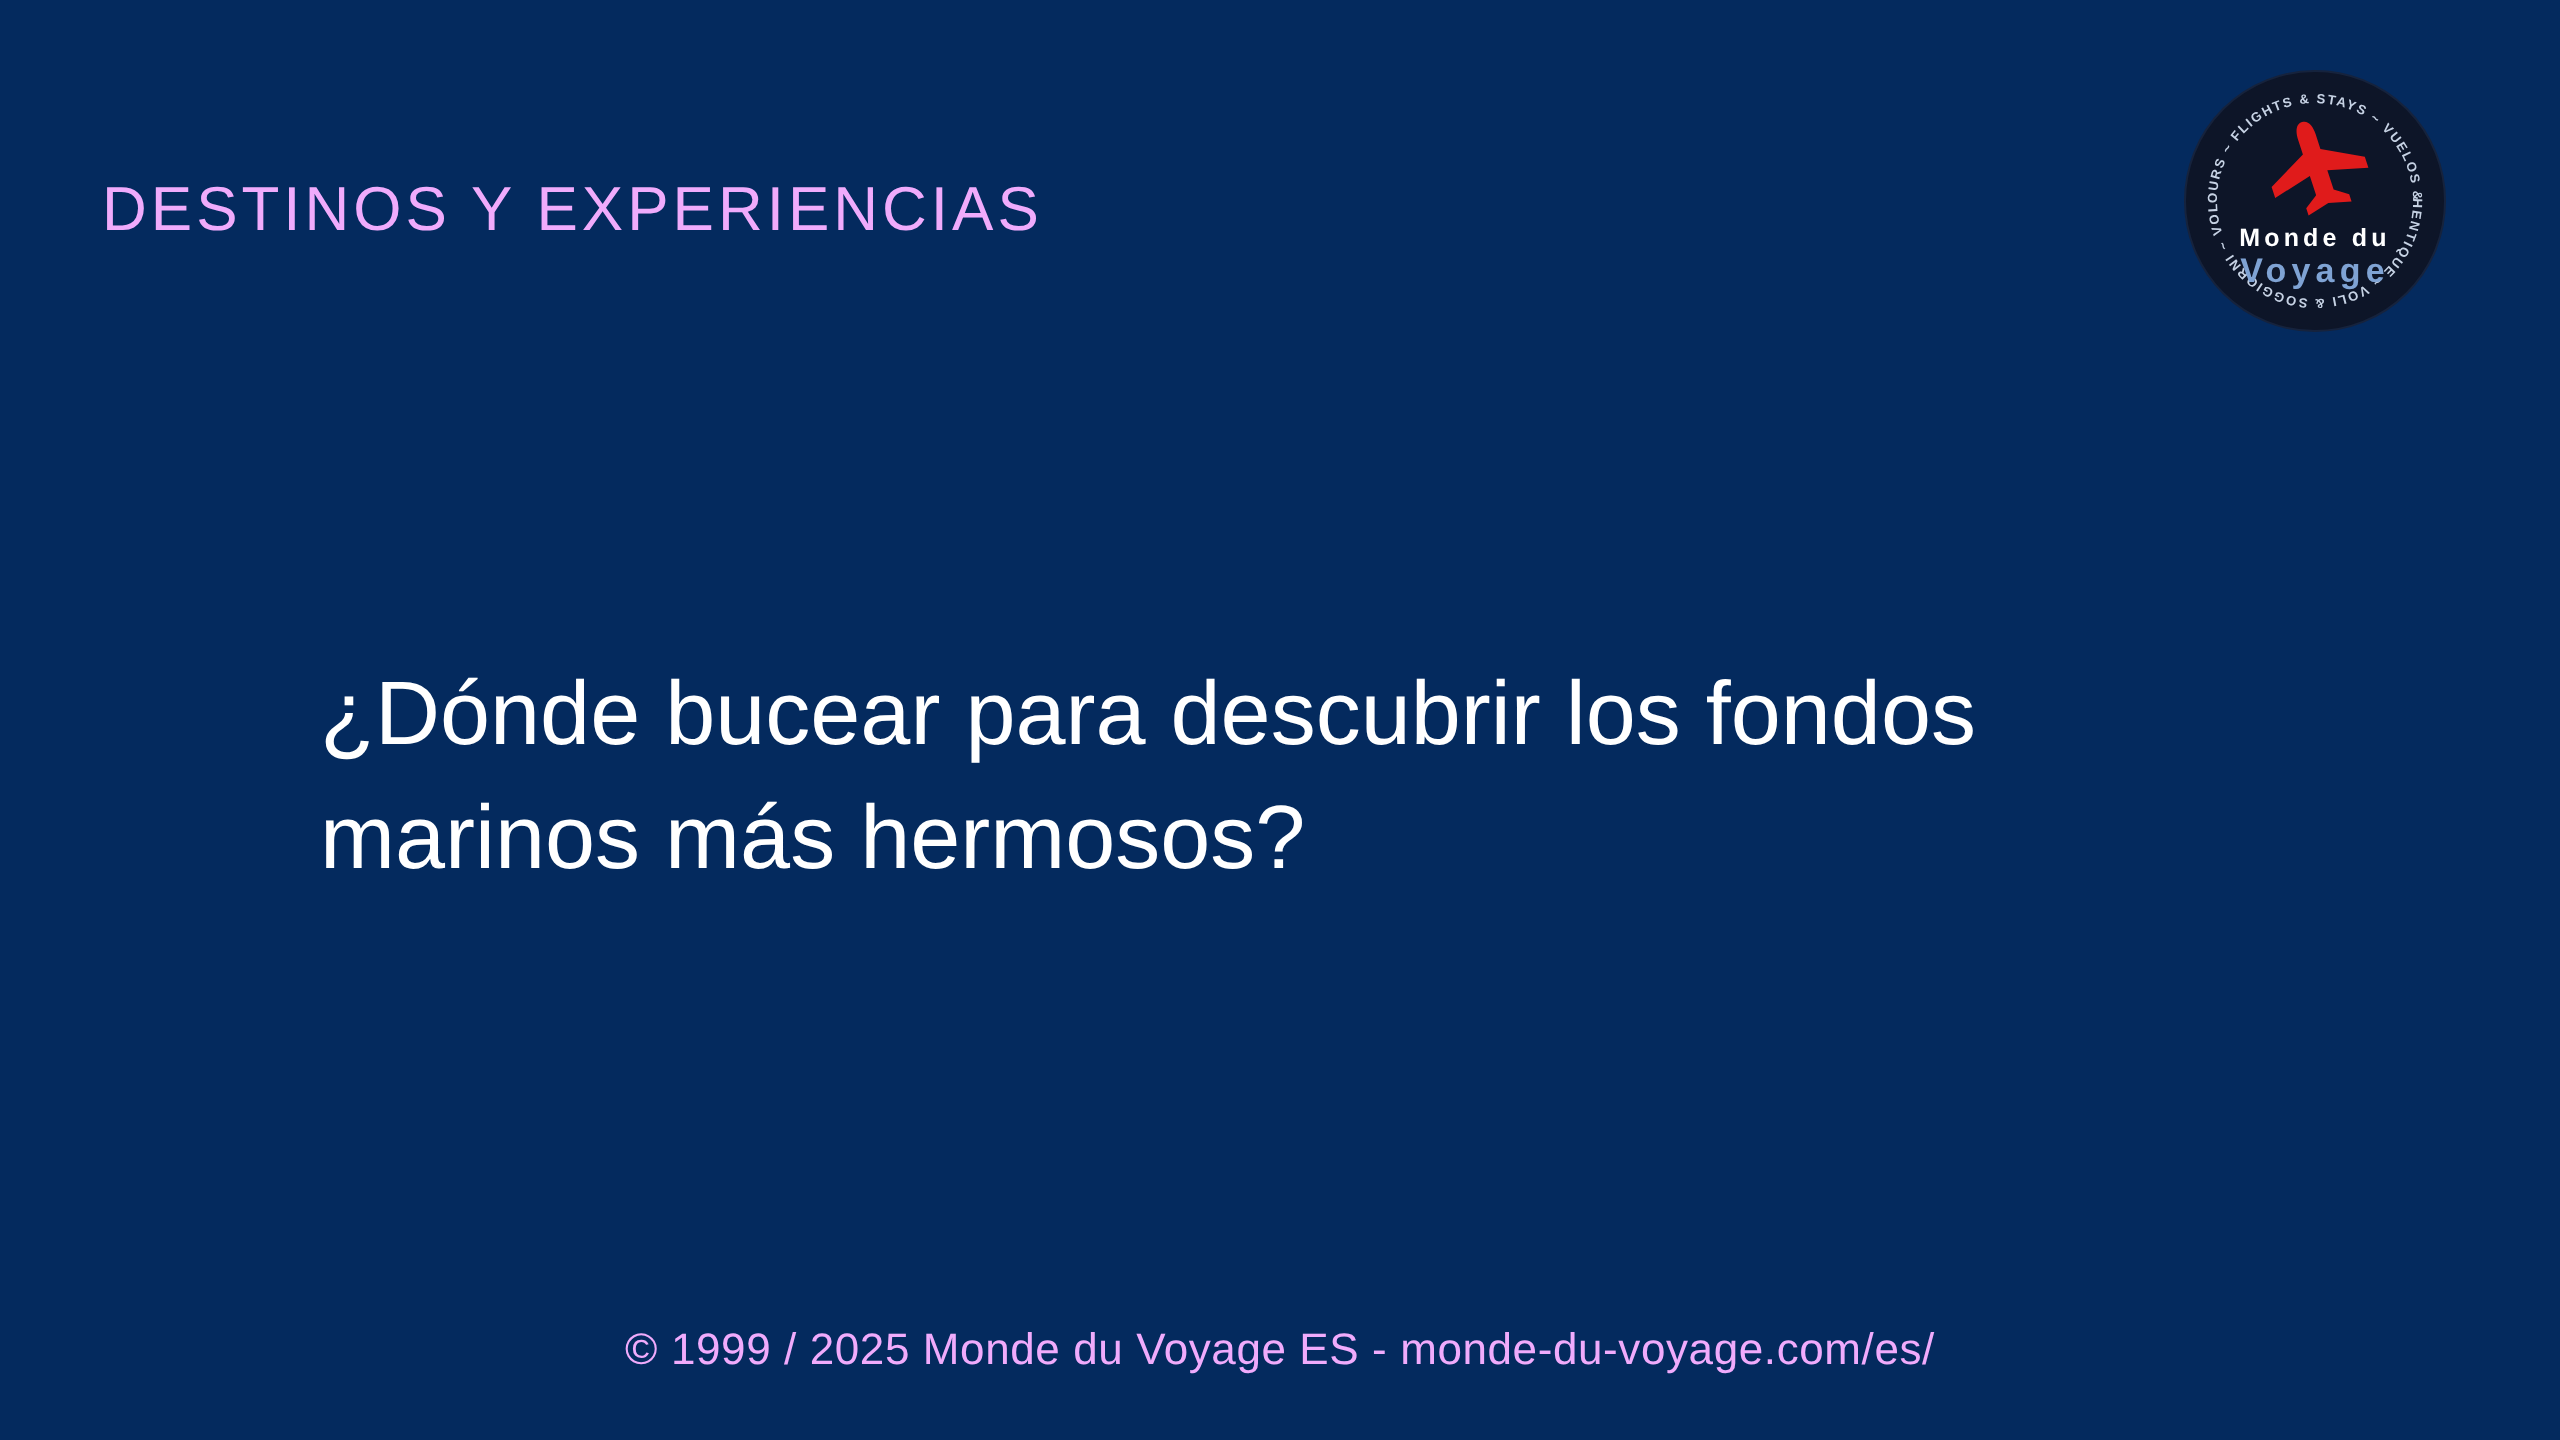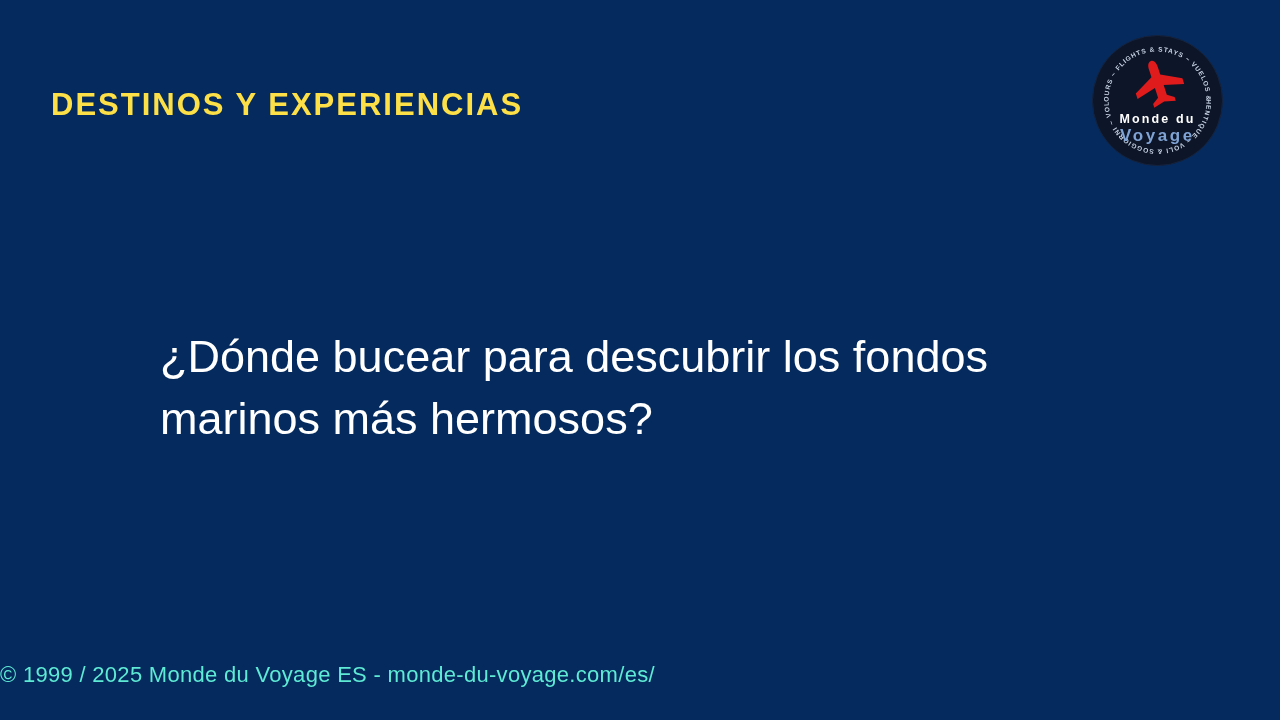--- a/index.html
+++ b/index.html
@@ -22,23 +22,23 @@
     background: #042a5e;
     box-sizing: border-box;
   }
 
   
   #kicker {
     position: absolute;
     left: 51px;
     top: 84px;
     font-size: 31px;
-    font-weight: 700;
+    font-weight: 400;
     letter-spacing: 2.0px;
-    color: #fde047;
+    color: #f0abfc;
     white-space: nowrap;
     line-height: 42px;
   }
 
   
   #logo-badge {
     position: absolute;
     left: 1092px;
     top: 35px;
     width: 131px;
@@ -63,23 +63,24 @@
     letter-spacing: 0px;
     margin-left: 32px;
   }
 
   
   #footer {
     position: absolute;
     left: 0;
     right: 0;
     top: 660px;
+    text-align: center;
     font-size: 22px;
     font-weight: 400;
-    color: #5eead4;
+    color: #f0abfc;
     letter-spacing: 0.3px;
     line-height: 30px;
   }
 </style>
 </head>
 <body>
 
 <div id="slide">
 
   <div id="kicker">DESTINOS Y EXPERIENCIAS</div>

